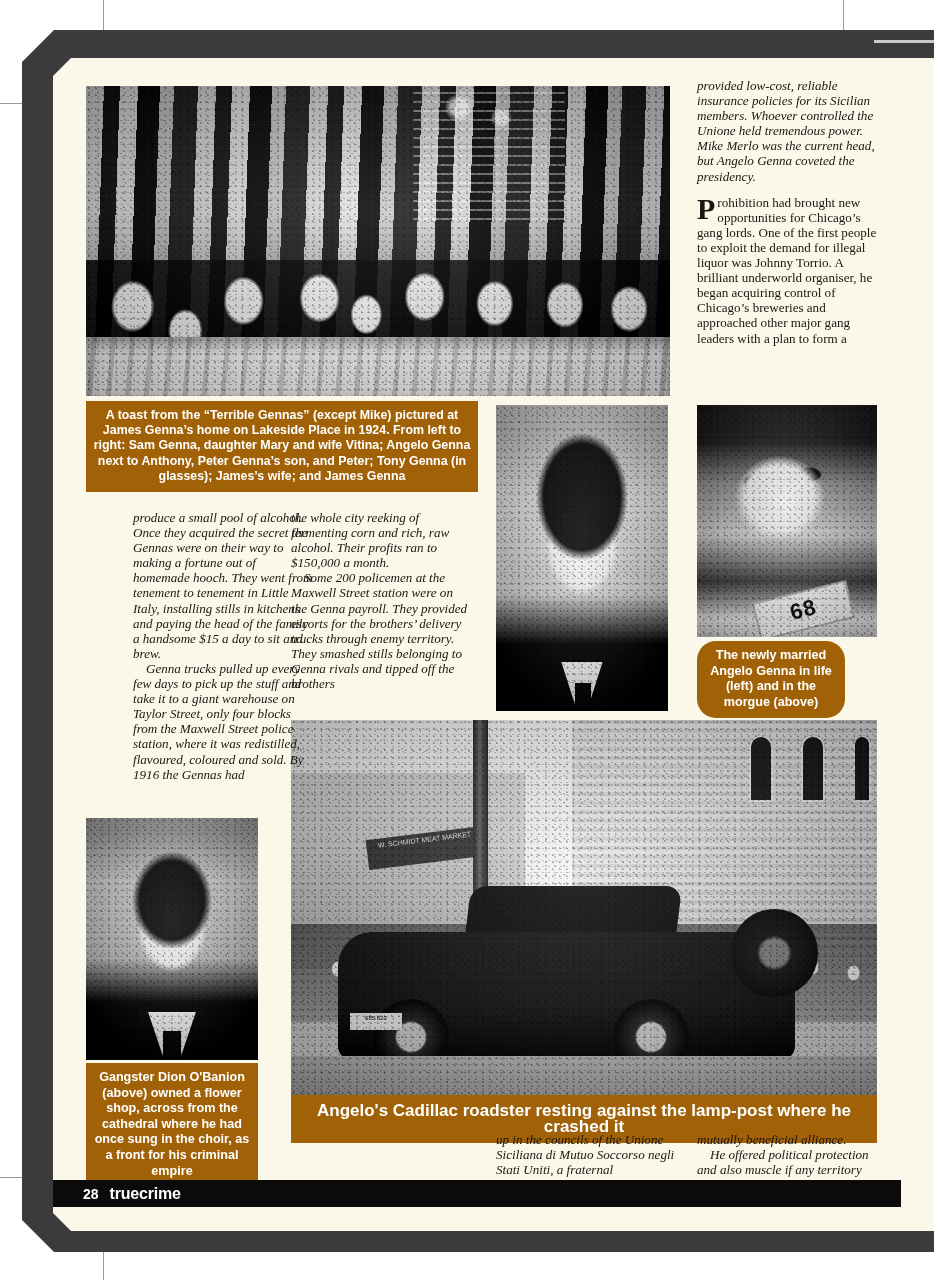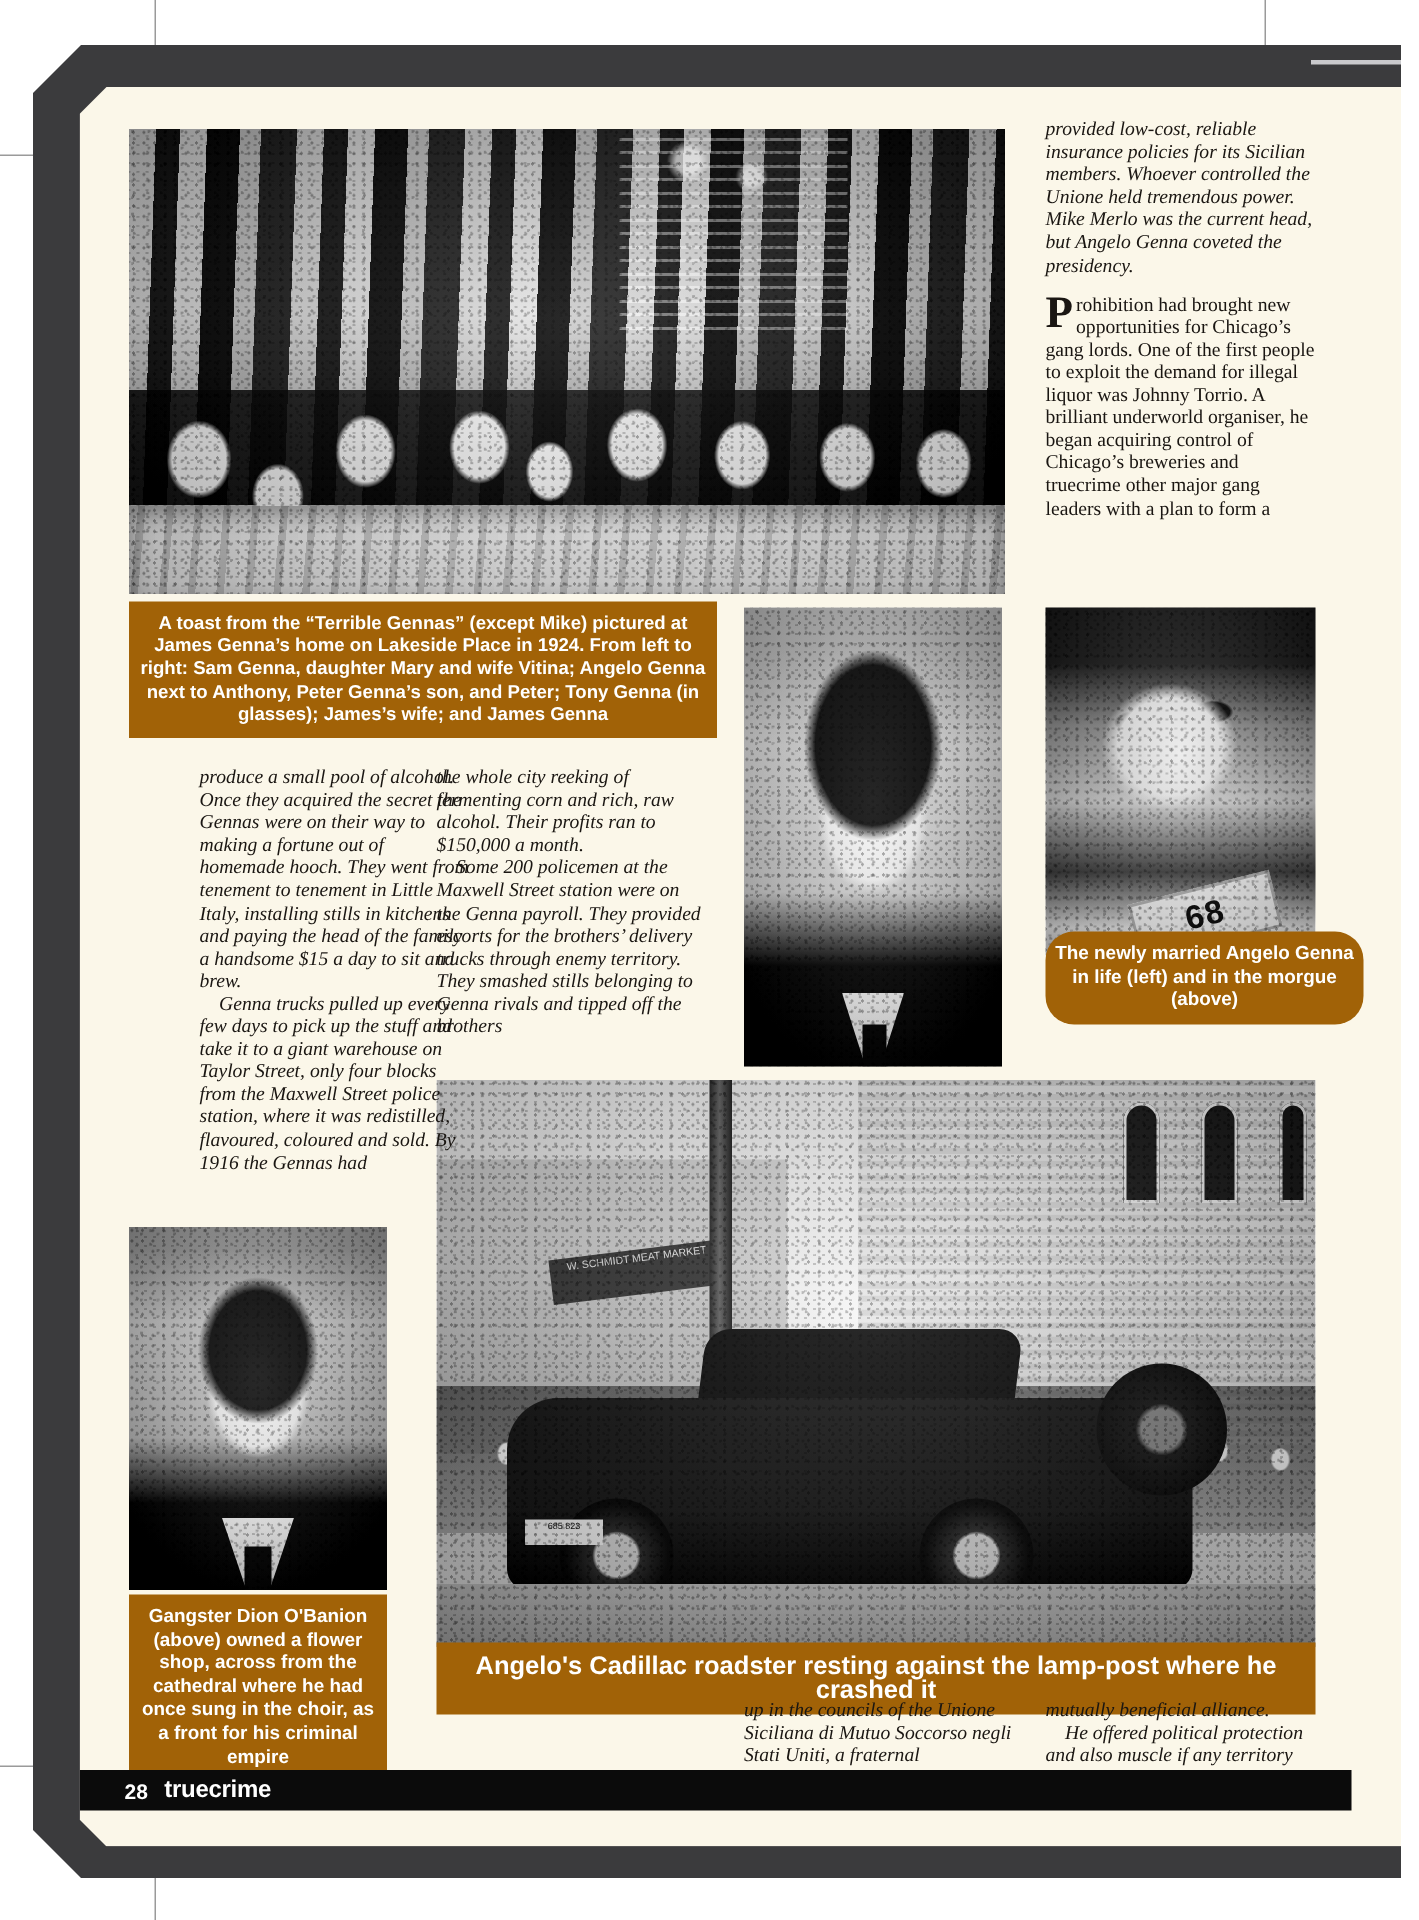--- a/index.html
+++ b/index.html
@@ -356,21 +356,21 @@
       <div class="grain"></div>
       <div class="vign"></div>
     </div>
 
     <div class="photo" id="photo-morgue">
       <div class="tag">68</div>
       <div class="grain"></div>
       <div class="vign"></div>
     </div>
 
-    <div class="caption narrow" style="left:644px; top:563px; width:212px;border-radius:19px;">The newly married Angelo Genna in life (left) and in the morgue (above)</div>
+    <div class="caption narrow" style="left:644px; top:583px; width:148px;border-radius:19px;">The newly married Angelo Genna in life (left) and in the morgue (above)</div>
 
     <div class="photo" id="photo-obanion">
       <div class="collar"></div>
       <div class="tie"></div>
       <div class="grain"></div>
       <div class="vign"></div>
     </div>
 
     <div class="caption narrow" style="left:33px; top:1005px; width:172px;">Gangster Dion O'Banion (above) owned a flower shop, across from the cathedral where he had once sung in the choir, as a front for his criminal empire</div>
 
@@ -395,21 +395,21 @@
       <div class="vign"></div>
     </div>
 
     <div class="caption wide" style="left:238px; top:1037px; width:586px;">Angelo's Cadillac roadster resting against the lamp-post where he crashed it</div>
 
     <div class="col" style="left:644px; top:20px; width:180px;">
       <p>provided low-cost, reliable insurance policies for its Sicilian members. Whoever controlled the Unione held tremendous power. Mike Merlo was the current head, but Angelo Genna coveted the presidency.</p>
       <div style="height:11px"></div>
       <div class="dropcap-para">
         <span class="dropcap">P</span>
-        <span>rohibition had brought new opportunities for Chicago’s gang lords. One of the first people to exploit the demand for illegal liquor was Johnny Torrio. A brilliant underworld organiser, he began acquiring control of Chicago’s breweries and truecrime other major gang leaders with a plan to form a</span>
+        <span>rohibition had brought new opportunities for Chicago’s gang lords. One of the first people to exploit the demand for illegal liquor was Johnny Torrio. A brilliant underworld organiser, he began acquiring control of Chicago’s breweries and approached other major gang leaders with a plan to form a</span>
       </div>
     </div>
 
     <div class="col" style="left:33px; top:452px; width:180px;margin-left:47px;">
       <p>produce a small pool of alcohol. Once they acquired the secret the Gennas were on their way to making a fortune out of homemade hooch. They went from tenement to tenement in Little Italy, installing stills in kitchens and paying the head of the family a handsome $15 a day to sit and brew.</p>
       <p>Genna trucks pulled up every few days to pick up the stuff and take it to a giant warehouse on Taylor Street, only four blocks from the Maxwell Street police station, where it was redistilled, flavoured, coloured and sold. By 1916 the Gennas had</p>
     </div>
 
     <div class="col" style="left:238px; top:452px; width:180px;">
       <p>the whole city reeking of fermenting corn and rich, raw alcohol. Their profits ran to $150,000 a month.</p>

